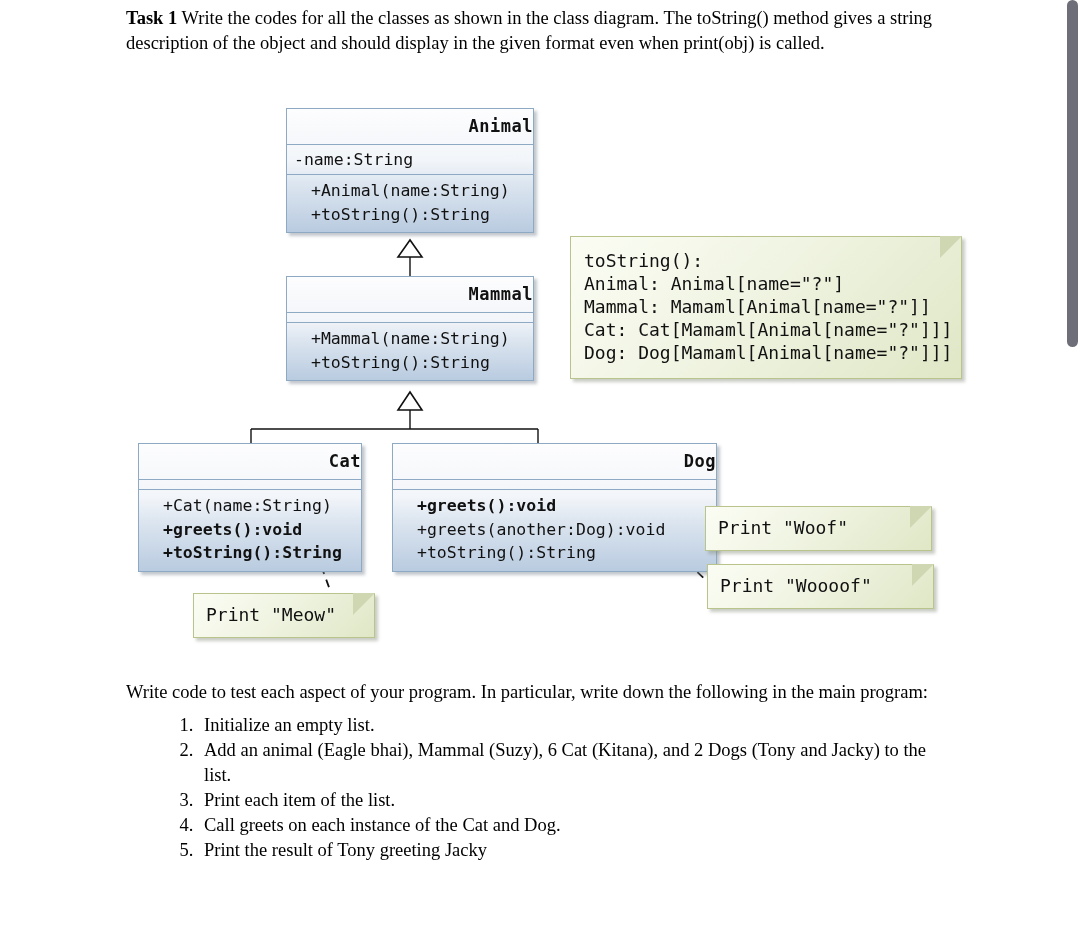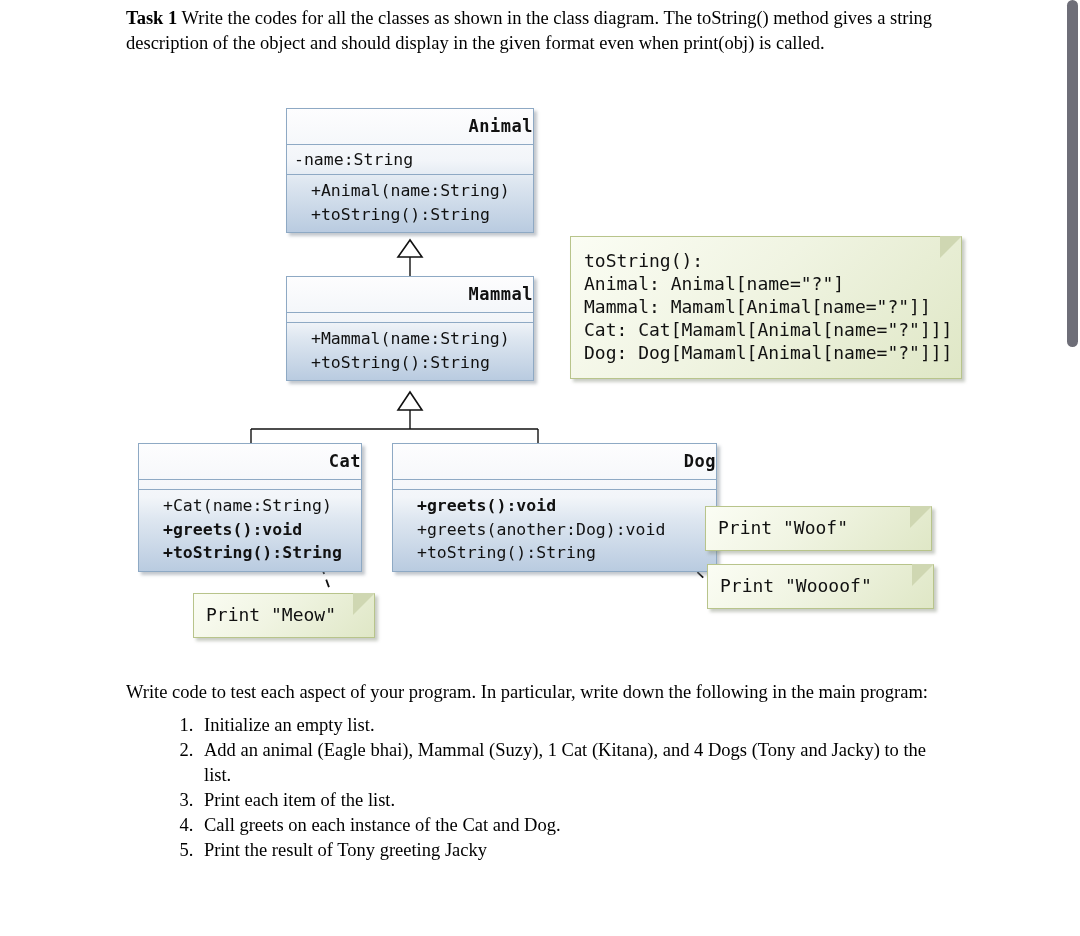--- a/index.html
+++ b/index.html
@@ -194,21 +194,21 @@
 
     <div class="note" id="note-woof"><span class="fold"></span><span>Print "Woof"</span></div>
 
     <div class="note" id="note-woooof"><span class="fold"></span><span>Print "Woooof"</span></div>
   </div>
 
   <div id="outro" class="prose">
     <div>Write code to test each aspect of your program. In particular, write down the following in the main program:</div>
     <ol class="steps">
       <li>Initialize an empty list.</li>
-      <li>Add an animal (Eagle bhai), Mammal (Suzy), 1 Cat (Kitana), and 4 Dogs (Tony and Jacky) to the list.</li>
+      <li>Add an animal (Eagle bhai), Mammal (Suzy), 6 Cat (Kitana), and 2 Dogs (Tony and Jacky) to the list.</li>
       <li>Print each item of the list.</li>
       <li>Call greets on each instance of the Cat and Dog.</li>
       <li>Print the result of Tony greeting Jacky</li>
     </ol>
   </div>
 
   <div id="scroll-track">
     <div id="scroll-thumb"></div>
   </div>
 

